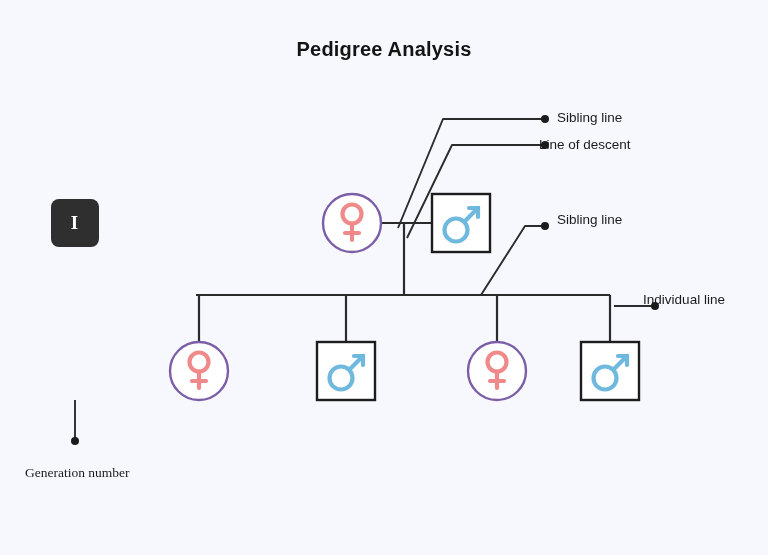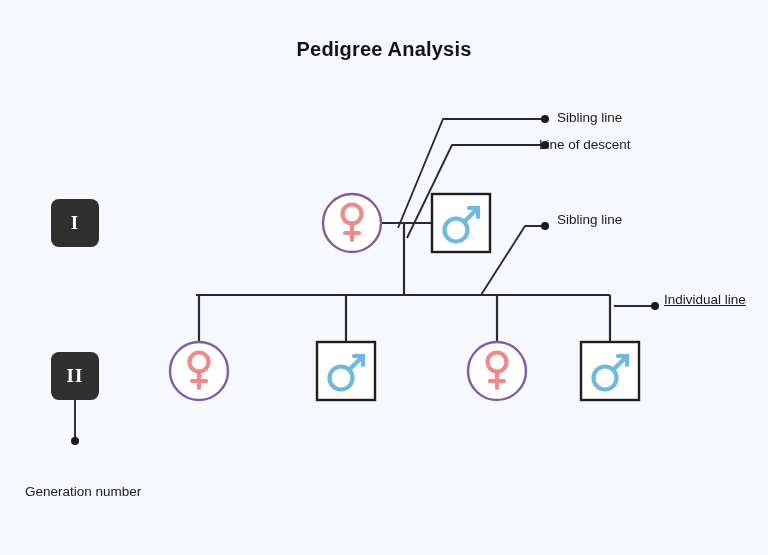--- a/index.html
+++ b/index.html
@@ -59,28 +59,27 @@
     position: absolute;
     font-size: 13.5px;
     color: #1b1b1b;
     white-space: nowrap;
     line-height: 1.25;
   }
   #annot-marriage  { left: 557px; top: 110px; }
   #annot-descent   { left: 539px; top: 137px; }
   #annot-sibling   { left: 557px; top: 212px; text-align: right; }
   #annot-individual{
-    left: 664px;
+    left: 636px;
     top: 292px;
     width: 96px;
-    text-align: left;
+    text-align: center;
     white-space: normal;
-    text-decoration: underline;
   }
-  #annot-generation{ left: 25px; top: 484px; }
+  #annot-generation{ left: 25px; top: 465px; font-family: Liberation Serif, serif; }
 </style>
 </head>
 <body>
 
 <div id="stage">
 
   <div class="title">Pedigree Analysis</div>
 
   <svg id="diagram-svg" viewBox="0 0 768 555">
 
@@ -162,21 +161,20 @@
     <g fill="#1b1b1b">
       <circle cx="545" cy="119" r="4"></circle>
       <circle cx="545" cy="145" r="4"></circle>
       <circle cx="545" cy="226" r="4"></circle>
       <circle cx="655" cy="306" r="4"></circle>
       <circle cx="75" cy="441" r="4"></circle>
     </g>
   </svg>
 
   <div class="gen-badge" id="gen-badge-1">I</div>
-  <div class="gen-badge" id="gen-badge-2">II</div>
 
   <div class="annot" id="annot-marriage">Sibling line</div>
   <div class="annot" id="annot-descent">Line of descent</div>
   <div class="annot" id="annot-sibling">Sibling line</div>
   <div class="annot" id="annot-individual">Individual line</div>
   <div class="annot" id="annot-generation">Generation number</div>
 
 </div>
 
 </body></html>

